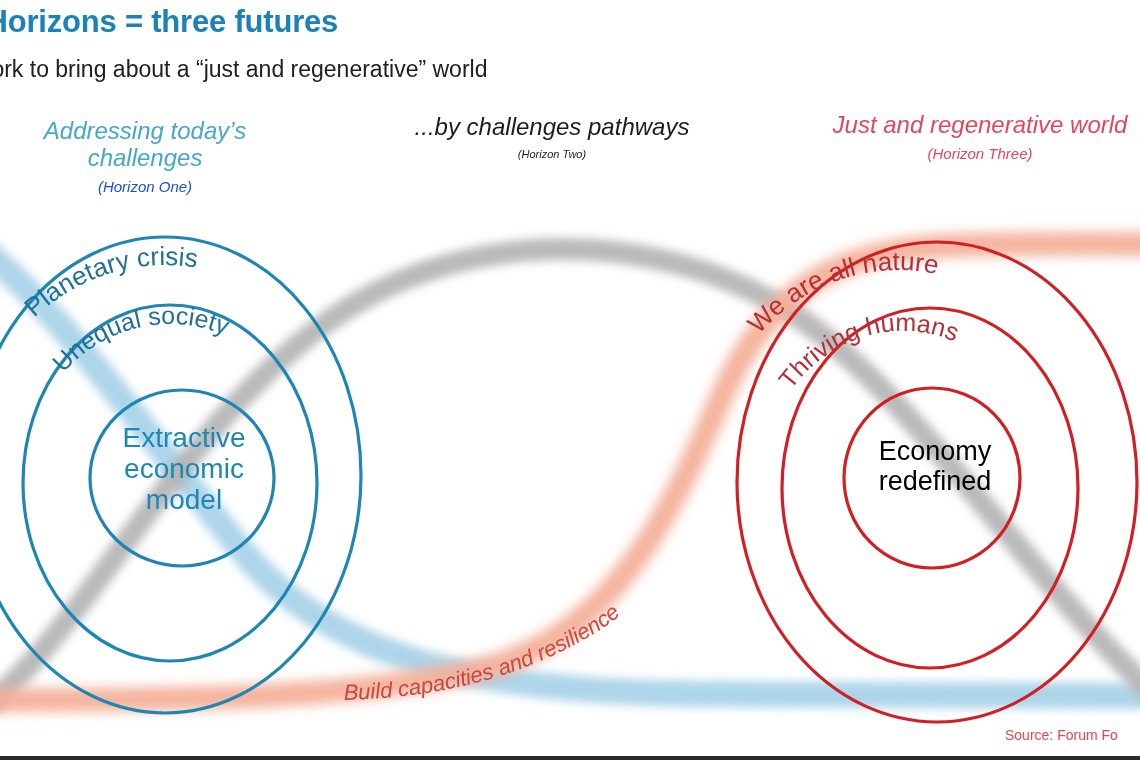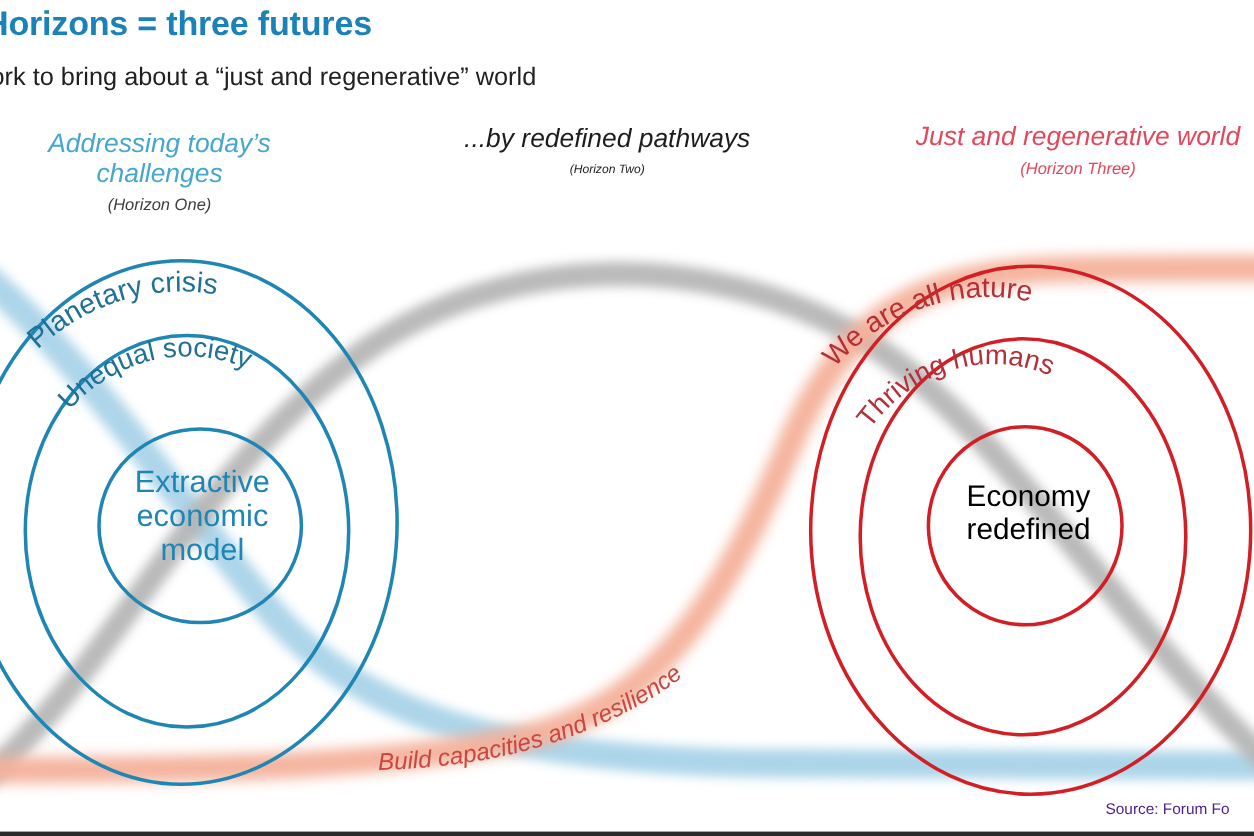--- a/index.html
+++ b/index.html
@@ -21,21 +21,21 @@
     position:absolute;left:-38px;top:56px;
     font-size:23px;color:#202020;white-space:nowrap;font-weight:400;
   }
 
   
   .colhead{position:absolute;text-align:center;font-style:italic;line-height:1.12;}
   .colhead .main{display:block;font-size:24px;font-weight:400;}
   .colhead .sub{display:block;font-size:15px;margin-top:7px;}
 
   #head-one{left:0px;top:118px;width:290px;color:#46a7cd;}
-  #head-one .sub{color:#404040;}
+  #head-one .sub{color:#1d4ed8;}
   #head-two{left:352px;top:114px;width:400px;color:#1c1c1c;}
   #head-two .sub{color:#1c1c1c;font-size:11px;}
   #head-three{left:820px;top:112px;width:320px;color:#e2485c;}
   #head-three .sub{color:#e2485c;}
 
   
   #canvas{position:absolute;left:0;top:0;width:1140px;height:760px;}
 
   
   #centre-text{
@@ -50,21 +50,21 @@
   
   .core-label{
     position:absolute;text-align:center;line-height:1.1;font-weight:400;
   }
   #core-left{left:88px;top:423px;width:192px;color:#1f86b4;font-size:28px;}
   #core-right{left:845px;top:437px;width:180px;color:#000000;font-size:27px;}
 
   
   #source{
     position:absolute;left:1005px;top:727px;
-    font-size:14px;color:#4c1d95;white-space:nowrap;
+    font-size:14px;color:#ef4444;white-space:nowrap;
   }
   #bottomrule{position:absolute;left:0;top:756px;width:1140px;height:4px;background:#2b2b2b;}
 </style>
 </head>
 <body>
 
 <div id="stage">
 
   <svg id="canvas" viewBox="0 0 1140 760">
     <defs>
@@ -129,21 +129,21 @@
   </svg>
 
   <div id="title">e Horizons = three futures</div>
   <div id="subtitle">ework to bring about a “just and regenerative” world</div>
 
   <div class="colhead" id="head-one">
     <span class="main">Addressing today’s challenges</span>
     <span class="sub">(Horizon One)</span>
   </div>
   <div class="colhead" id="head-two">
-    <span class="main">...by redefined pathways</span>
+    <span class="main">...by challenges pathways</span>
     <span class="sub">(Horizon Two)</span>
   </div>
   <div class="colhead" id="head-three">
     <span class="main">Just and regenerative world</span>
     <span class="sub">(Horizon Three)</span>
   </div>
 
 
   <div class="core-label" id="core-left">Extractive economic model</div>
   <div class="core-label" id="core-right">Economy redefined</div>

